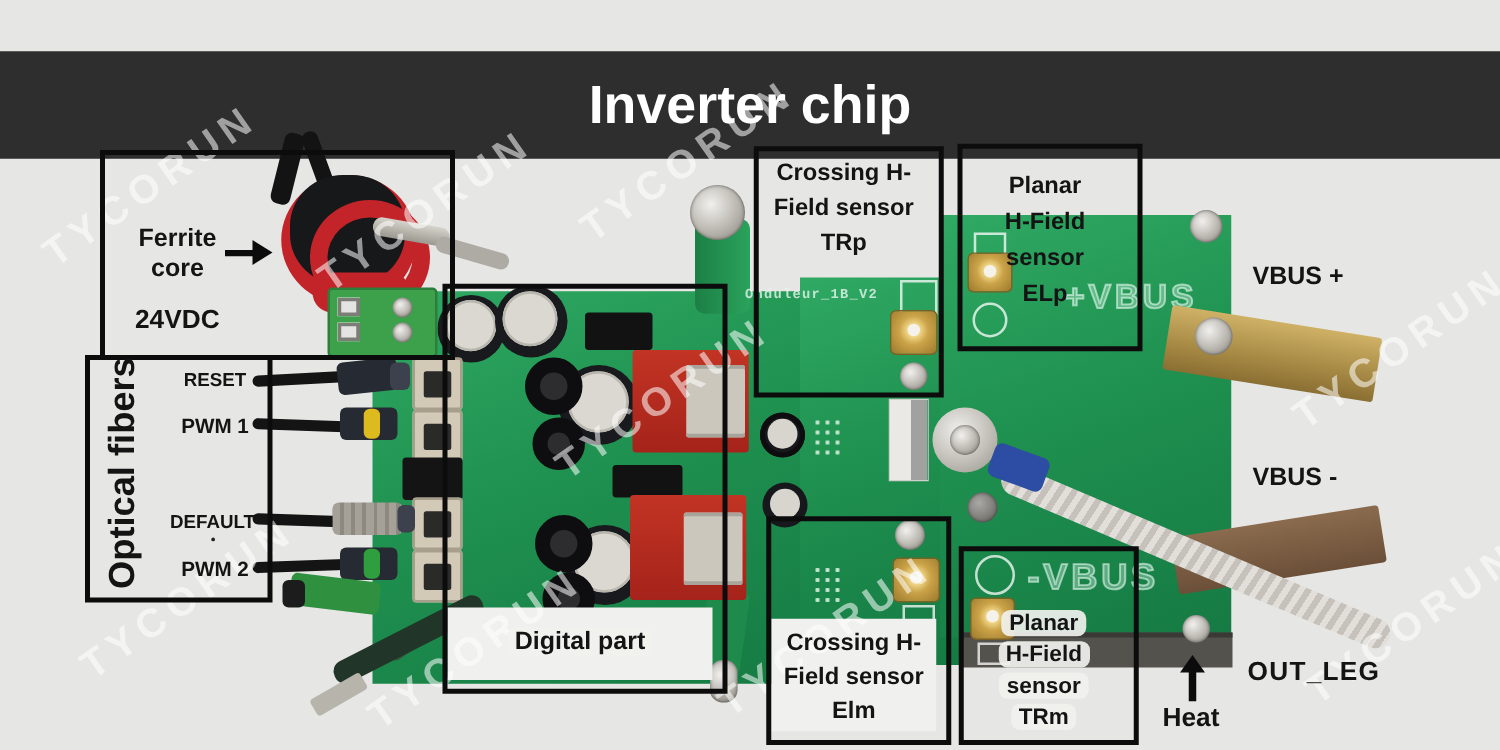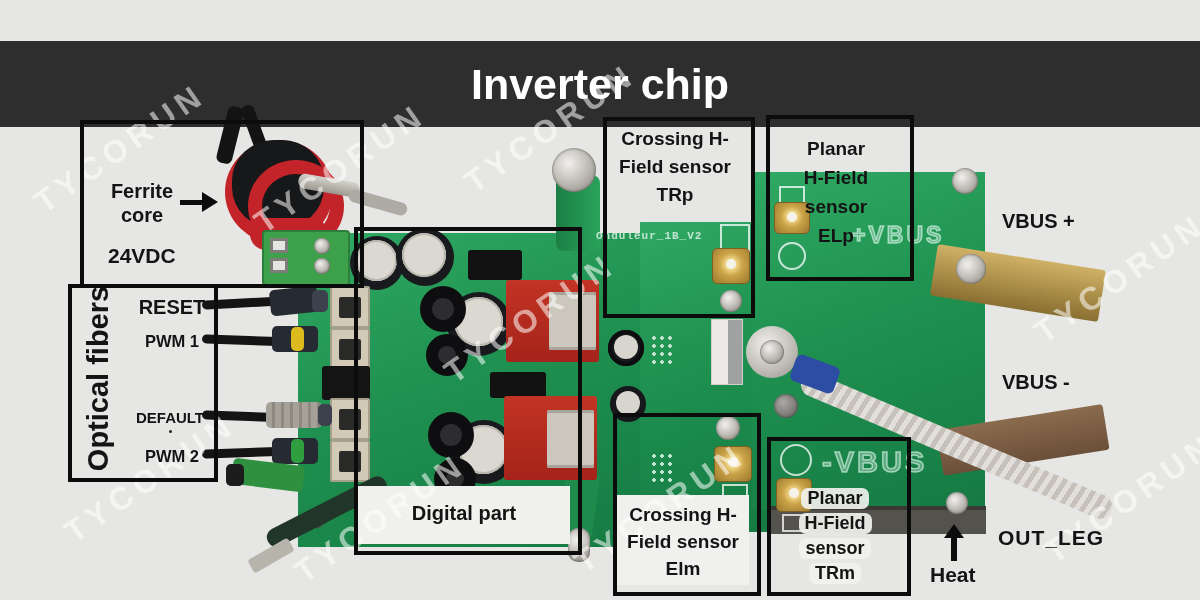--- a/index.html
+++ b/index.html
@@ -57,21 +57,21 @@
   <div class="pcb" style="left:298px;top:233px;width:368px;height:314px;"></div>
   <div class="pcb" style="left:640px;top:222px;width:132px;height:310px;"></div>
   <div class="pcb" style="left:752px;top:172px;width:233px;height:338px;"></div>
   <div class="abs" style="left:768px;top:506px;width:218px;height:24px;background:#54524c;border-top:4px solid #3a3935;z-index:2;"></div>
   <div class="abs" style="left:556px;top:175px;width:44px;height:76px;background:linear-gradient(90deg,#1c7f45,#2aa35c);border-radius:8px;z-index:2;"></div>
   <div class="screw" style="left:552px;top:148px;width:44px;height:44px;"></div>
   <div class="abs" style="left:562px;top:470px;width:34px;height:70px;background:#1e8a4c;border-radius:8px;transform:rotate(8deg);z-index:2;"></div>
   <div class="screw" style="left:568px;top:528px;width:22px;height:34px;border-radius:10px;"></div>
 
   <div class="silk" style="left:596px;top:230px;font-size:11px;letter-spacing:1px;-webkit-text-stroke:0;color:rgba(230,245,238,0.8);font-family:Liberation Mono, monospace;">Onduleur_1B_V2</div>
-  <div class="silk" style="left:852px;top:222px;font-size:23px;">+VBUS</div>
+  <div class="silk" style="left:852px;top:222px;font-size:27px;">+VBUS</div>
   <div class="silk" style="left:822px;top:446px;font-size:29px;">-VBUS</div>
 
   <div class="part" style="left:938px;top:244px;width:170px;height:52px;transform:rotate(9deg);transform-origin:left top;
               background:linear-gradient(180deg,#cfb166,#a68944 60%,#8a6f33);border-radius:3px;z-index:6;"></div>
   <div class="screw" style="left:956px;top:254px;width:30px;height:30px;z-index:7;"></div>
   <div class="part" style="left:940px;top:430px;width:168px;height:46px;transform:rotate(-9deg);transform-origin:left center;
               background:linear-gradient(180deg,#8a6b4e,#6b4f38);border-radius:3px;z-index:5;"></div>
   <div class="part" style="left:802px;top:368px;width:336px;height:24px;transform:rotate(23deg);transform-origin:left center;
               background:repeating-linear-gradient(100deg,#e2dfda 0 5px,#c6c2bb 5px 10px);border-radius:12px;z-index:8;"></div>
   <div class="part" style="left:792px;top:360px;width:46px;height:28px;transform:rotate(20deg);background:#2c4da3;border-radius:6px;z-index:9;"></div>
@@ -190,21 +190,21 @@
 
   <div class="lbl center" style="left:104px;top:180px;width:76px;font-size:20px;">Ferrite</div>
   <div class="lbl center" style="left:104px;top:204px;width:76px;font-size:20px;">core</div>
   <div class="arrow-stem" style="left:180px;top:200px;width:24px;height:5px;"></div>
   <div class="tri" style="left:202px;top:192px;border-top:10px solid transparent;border-bottom:10px solid transparent;border-left:16px solid #0c0c0c;"></div>
   <div class="lbl" style="left:108px;top:244px;font-size:21px;">24VDC</div>
 
   <div class="lbl" style="left:70px;top:286px;width:58px;height:184px;display:flex;align-items:center;justify-content:center;">
     <span style="transform:rotate(-90deg);white-space:nowrap;font-size:29px;">Optical fibers</span>
   </div>
-  <div class="lbl center" style="left:136px;top:296px;width:72px;font-size:20px;">RESET</div>
+  <div class="lbl center" style="left:136px;top:296px;width:72px;font-size:15px;">RESET</div>
   <div class="lbl center" style="left:136px;top:332px;width:72px;font-size:16.5px;">PWM 1</div>
   <div class="lbl center" style="left:132px;top:409px;width:76px;font-size:15px;">DEFAULT</div>
   <div class="abs" style="left:169px;top:430px;width:3px;height:3px;background:#222;border-radius:50%;z-index:25;"></div>
   <div class="lbl center" style="left:136px;top:447px;width:72px;font-size:16.5px;">PWM 2</div>
 
   <div class="lbl center" style="left:603px;top:128px;width:144px;font-size:19px;">Crossing H-</div>
   <div class="lbl center" style="left:603px;top:156px;width:144px;font-size:19px;">Field sensor</div>
   <div class="lbl center" style="left:603px;top:184px;width:144px;font-size:19px;">TRp</div>
 
   <div class="lbl center" style="left:766px;top:138px;width:140px;font-size:19px;">Planar</div>

